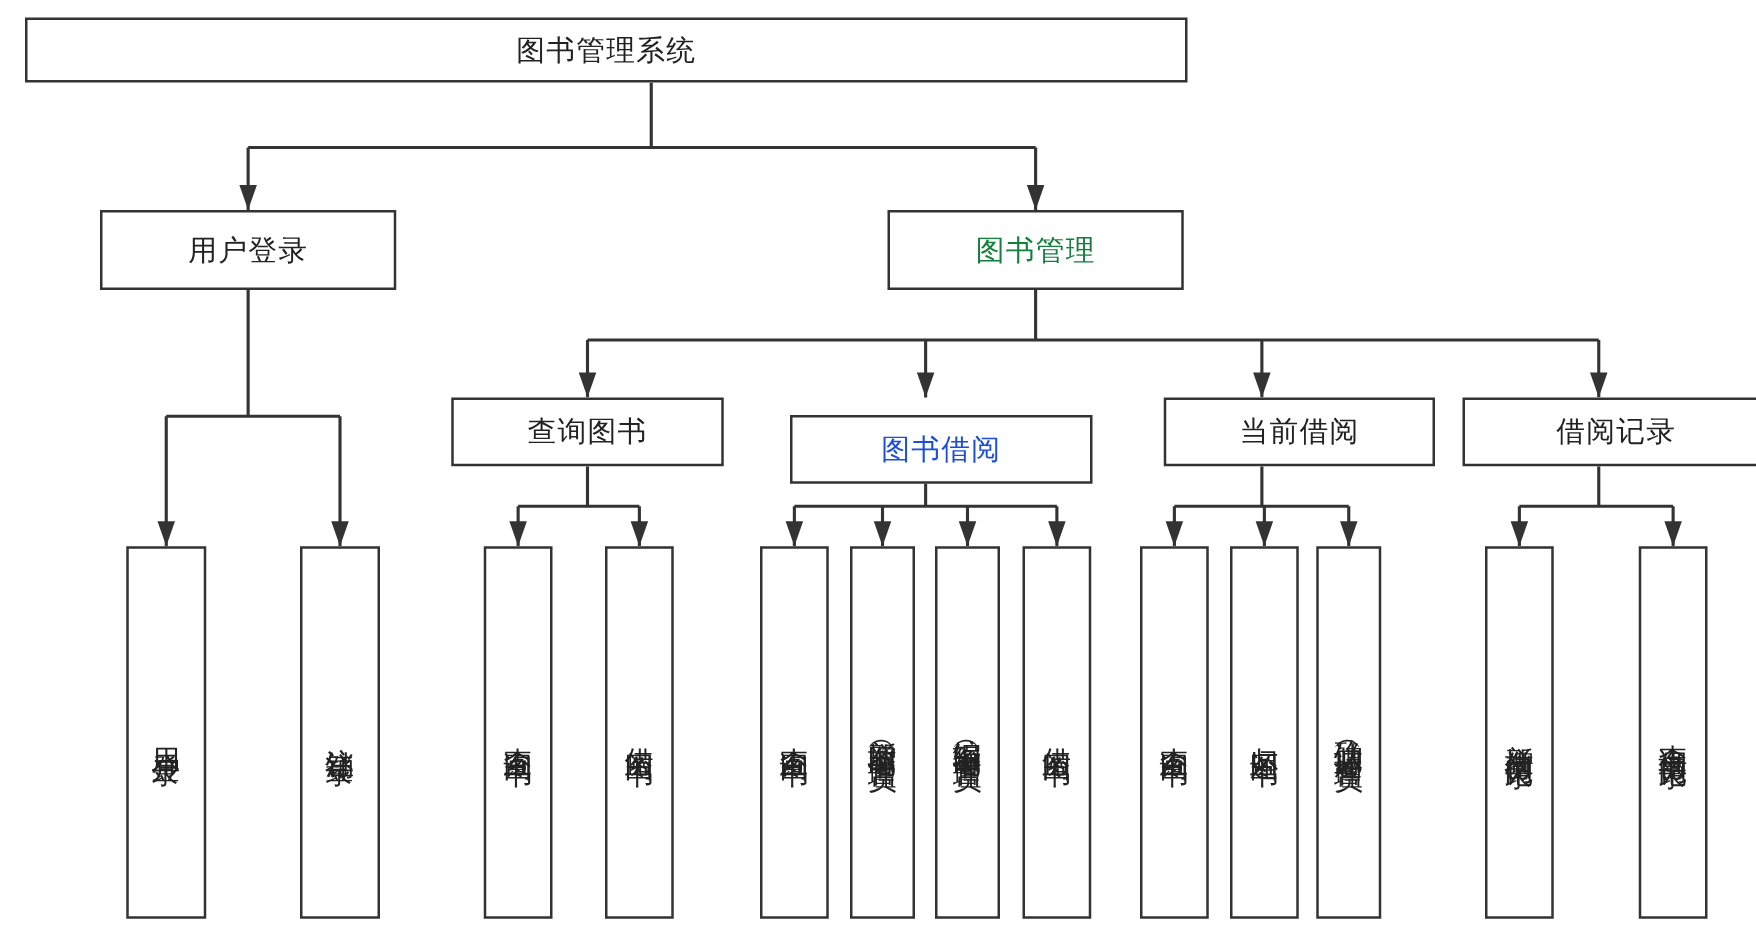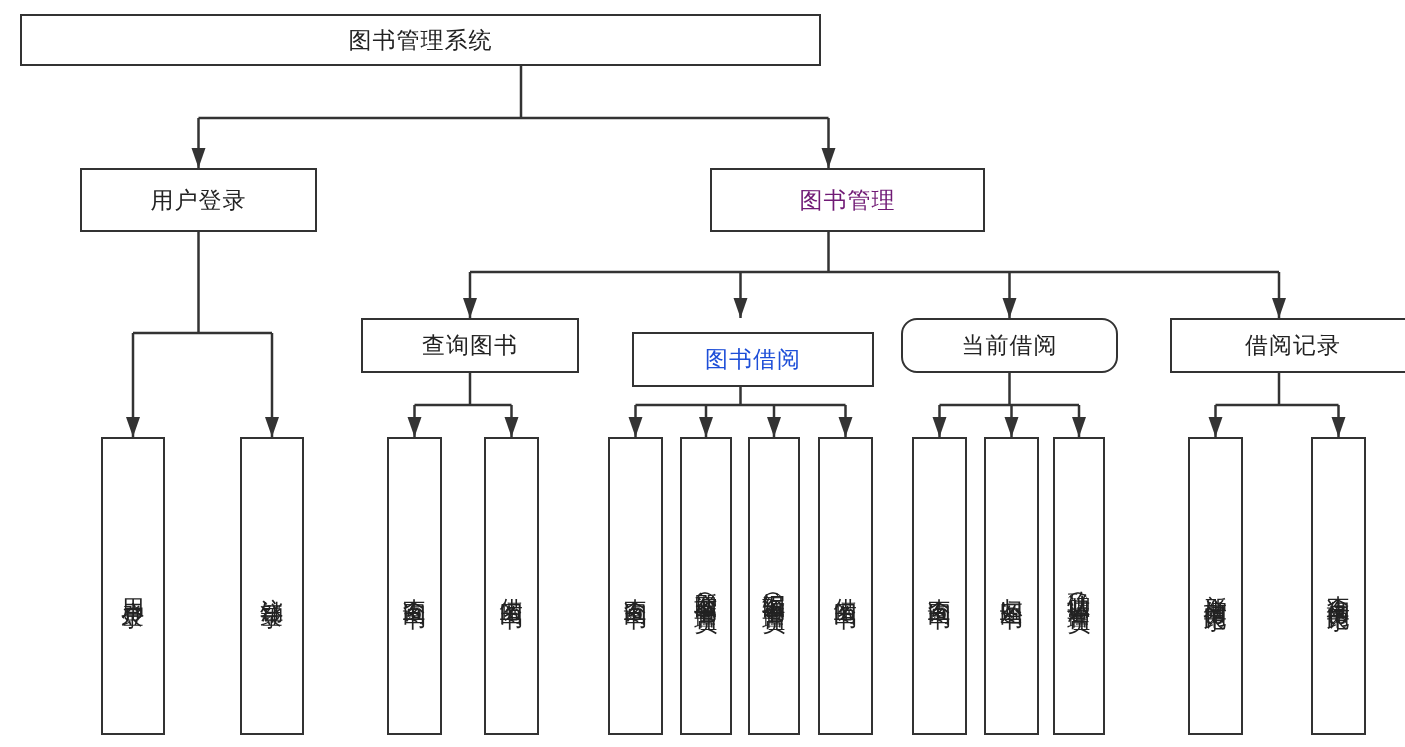--- a/index.html
+++ b/index.html
@@ -114,36 +114,36 @@
       <line x1="1079" y1="405" x2="1079" y2="437" stroke="#333333" stroke-width="2.5"></line>
       <polygon points="1072,417 1086,417 1079,437" fill="#333333"></polygon>
       <line x1="1279" y1="373" x2="1279" y2="405" stroke="#333333" stroke-width="2.5"></line>
       <line x1="1215.5" y1="405" x2="1338.5" y2="405" stroke="#333333" stroke-width="2.5"></line>
       <line x1="1215.5" y1="405" x2="1215.5" y2="437" stroke="#333333" stroke-width="2.5"></line>
       <polygon points="1208.5,417 1222.5,417 1215.5,437" fill="#333333"></polygon>
       <line x1="1338.5" y1="405" x2="1338.5" y2="437" stroke="#333333" stroke-width="2.5"></line>
       <polygon points="1331.5,417 1345.5,417 1338.5,437" fill="#333333"></polygon>
     </svg>
   <div id="nodes">
-      <div class="node horiz" style="left: 20px; top: 14px; width: 801px; height: 52px; border-color: rgb(51, 51, 51); background: rgb(255, 255, 255); color: rgb(34, 34, 34);">
+      <div class="node horiz" style="left: 20px; top: 14px; width: 930px; height: 52px; border-color: rgb(51, 51, 51); background: rgb(255, 255, 255); color: rgb(34, 34, 34);">
         <span class="node-label">图书管理系统</span>
       </div>
       <div class="node horiz" style="left: 80px; top: 168px; width: 237px; height: 64px; border-color: rgb(51, 51, 51); background: rgb(255, 255, 255); color: rgb(34, 34, 34);">
         <span class="node-label">用户登录</span>
       </div>
-      <div class="node horiz" style="left: 710px; top: 168px; width: 275px; height: 64px; border-color: rgb(51, 51, 51); background: rgb(255, 255, 255); color: #701a75;">
+      <div class="node horiz" style="left: 710px; top: 168px; width: 237px; height: 64px; border-color: rgb(51, 51, 51); background: rgb(255, 255, 255); color: #15803d;">
         <span class="node-label">图书管理</span>
       </div>
       <div class="node horiz" style="left: 361px; top: 318px; width: 218px; height: 55px; border-color: rgb(51, 51, 51); background: rgb(255, 255, 255); color: rgb(34, 34, 34);">
         <span class="node-label">查询图书</span>
       </div>
       <div class="node horiz" style="left: 632px; top: 332px; width: 242px; height: 55px; border-color: rgb(51, 51, 51); background: rgb(255, 255, 255); color: #1d4ed8;">
         <span class="node-label">图书借阅</span>
       </div>
-      <div class="node horiz" style="left: 901px; top: 318px; width: 217px; height: 55px; border-color: rgb(51, 51, 51); background: rgb(255, 255, 255); color: rgb(34, 34, 34); border-radius: 16px;">
+      <div class="node horiz" style="left: 931px; top: 318px; width: 217px; height: 55px; border-color: rgb(51, 51, 51); background: rgb(255, 255, 255); color: rgb(34, 34, 34);">
         <span class="node-label">当前借阅</span>
       </div>
       <div class="node horiz" style="left: 1170px; top: 318px; width: 246px; height: 55px; border-color: rgb(51, 51, 51); background: rgb(255, 255, 255); color: rgb(34, 34, 34);">
         <span class="node-label">借阅记录</span>
       </div>
       <div class="node vert" style="left: 101px; top: 437px; width: 64px; height: 298px; border-color: rgb(51, 51, 51); background: rgb(255, 255, 255); color: rgb(34, 34, 34);">
         <span class="node-label">用户登录</span>
       </div>
       <div class="node vert" style="left: 240px; top: 437px; width: 64px; height: 298px; border-color: rgb(51, 51, 51); background: rgb(255, 255, 255); color: rgb(34, 34, 34);">
         <span class="node-label">注销登录</span>

